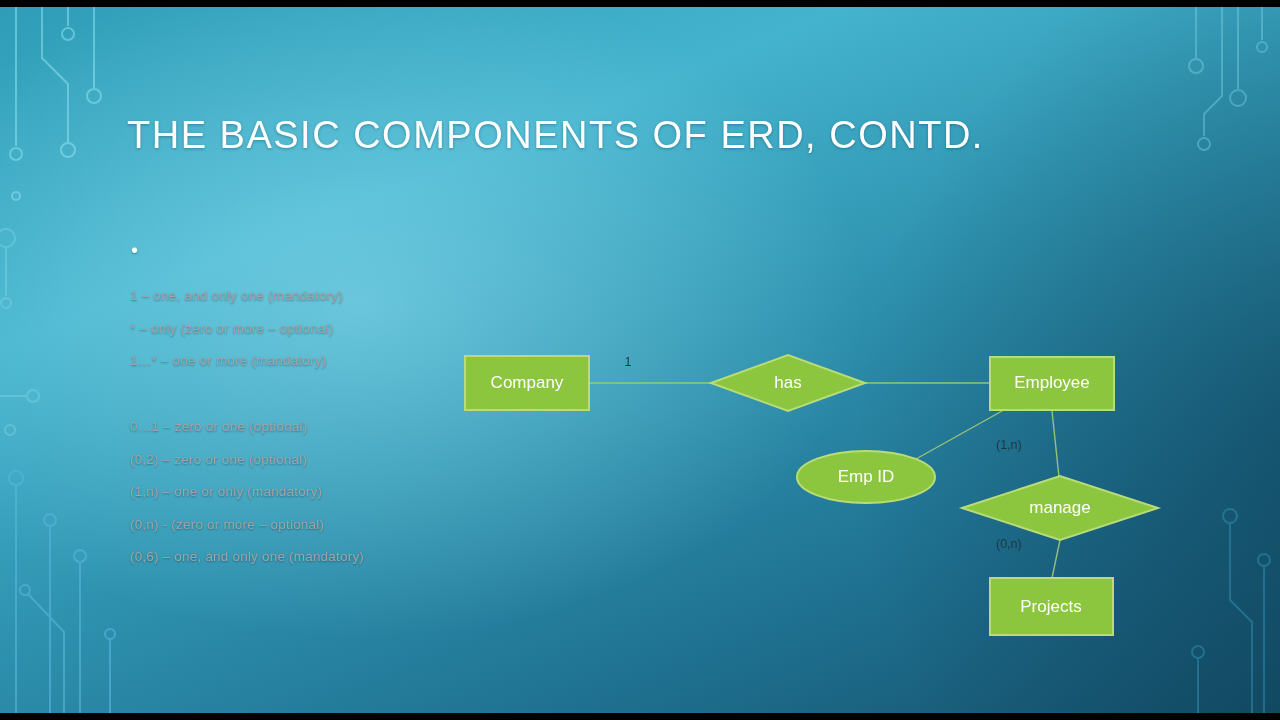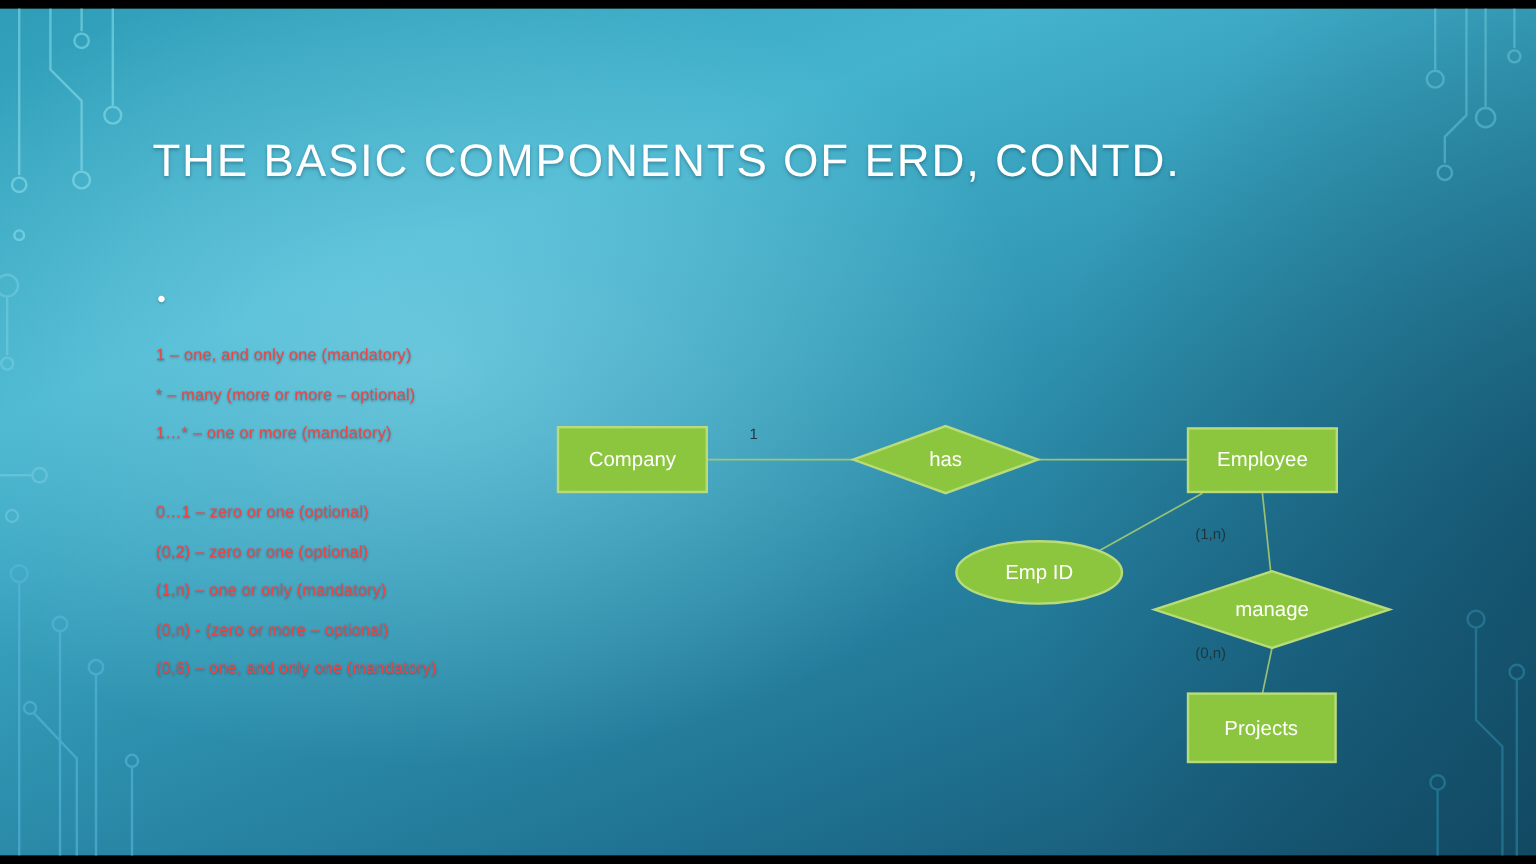--- a/index.html
+++ b/index.html
@@ -24,21 +24,21 @@
     font-size:38px;font-weight:300;color:#ffffff;letter-spacing:1.5px;
     text-shadow:0 1px 3px rgba(0,40,60,0.35);
   }
   .bullet-row{
     position:absolute;left:131px;top:244px;width:1040px;display:flex;
     color:#ffffff;font-size:18px;letter-spacing:0.2px;word-spacing:4px;
     text-shadow:0 1px 2px rgba(0,40,60,0.4);
   }
   .bullet-marker{font-size:20px;line-height:18px;margin-right:9px;margin-top:-3px;}
   .card-list{
-    position:absolute;left:130px;top:289px;color:#ef4444;
+    position:absolute;left:130px;top:289px;color:#a3a3a3;
     font-size:13.5px;line-height:14px;letter-spacing:0.2px;
     text-shadow:0 1px 2px rgba(0,40,60,0.45);
   }
   .card-item{margin-bottom:18.5px;}
   .card-item.group-gap{margin-top:52px;}
   .diagram text{font-family:"Liberation Sans",sans-serif;}
   .diagram .shape-label{fill:#ffffff;font-size:17px;}
   .diagram .anno{fill:#1d3742;font-size:12.5px;}
 </style>
 </head>
@@ -102,21 +102,21 @@
   </svg>
 
   <h1 class="title">THE BASIC COMPONENTS OF ERD, CONTD.</h1>
 
   <div class="bullet-row">
     <span class="bullet-marker">•</span>
   </div>
 
   <div class="card-list">
     <div class="card-item">1 – one, and only one (mandatory)</div>
-    <div class="card-item">* – many (more or more – optional)</div>
+    <div class="card-item">* – only (zero or more – optional)</div>
     <div class="card-item">1…* – one or more (mandatory)</div>
     <div class="card-item group-gap">0…1 – zero or one (optional)</div>
     <div class="card-item">(0,2) – zero or one (optional)</div>
     <div class="card-item">(1,n) – one or only (mandatory)</div>
     <div class="card-item">(0,n) - (zero or more – optional)</div>
     <div class="card-item">(0,6) – one, and only one (mandatory)</div>
   </div>
 
   <svg class="diagram" viewBox="0 0 1280 720" aria-hidden="false">
     <g stroke="#a6cb72" stroke-width="1.4" opacity="0.9">

